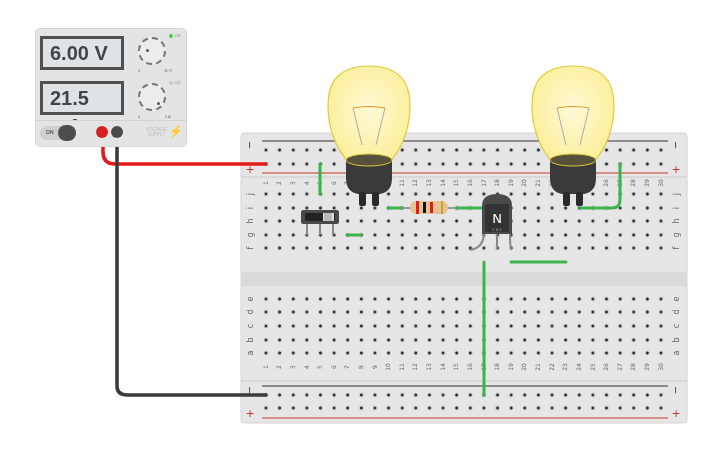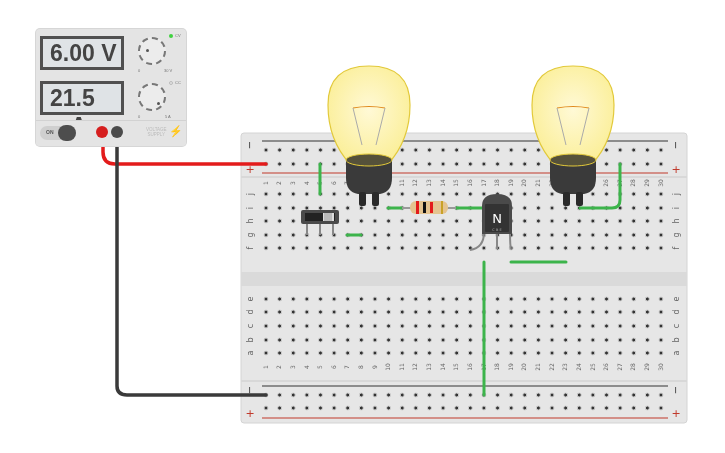--- a/index.html
+++ b/index.html
@@ -1,19 +1,19 @@
 <!DOCTYPE html>
 <html><head>
 <meta charset="utf-8">
 <style>
   html, body { margin:0; padding:0; background:#ffffff; }
   body { width:725px; height:453px; position:relative; overflow:hidden; font-family:"Liberation Sans", sans-serif; }
   #canvas { position:absolute; left:0; top:0; width:725px; height:453px; }
   .psu { position:absolute; left:36px; top:29px; width:150px; height:117px; background:#e4e4e4; border-radius:4px; box-shadow:0 0 0 1px #d6d6d6; }
-  .psu .lcd { position:absolute; left:4px; width:84px; height:34px; background:#dfe3e6; border:3px solid #505050; box-sizing:border-box; font-family:"Liberation Sans", sans-serif; font-weight:bold; font-size:23px; color:#444; line-height:28px; padding-left:7px; }
+  .psu .lcd { position:absolute; left:4px; width:84px; height:34px; background:#dfe3e6; border:3px solid #505050; box-sizing:border-box; font-family:"Liberation Sans", sans-serif; font-weight:bold; font-size:20px; color:#444; line-height:28px; padding-left:7px; }
   .psu .lcd1 { top:7px; }
   .psu .lcd2 { top:52px; }
   .psu .bottom { position:absolute; left:0; right:0; bottom:0; height:25px; border-top:1px solid #d2d2d2; background:#e4e4e4; border-radius:0 0 4px 4px; }
   .psu .onsw { position:absolute; left:4px; top:5px; width:36px; height:14px; background:#cfcfcf; border-radius:7px; }
   .psu .onsw .lbl { position:absolute; left:6px; top:3px; font-size:5px; color:#555; font-weight:bold; }
   .psu .onsw .knob { position:absolute; right:0; top:-1px; width:18px; height:16px; background:#4d4d4d; border-radius:8px; }
   .psu .term { position:absolute; top:5px; width:12px; height:12px; border-radius:6px; }
   .psu .term-pos { left:60px; background:#d61f1f; }
   .psu .term-neg { left:75px; background:#4b4b4b; }
   .psu .vs { position:absolute; left:110px; top:6px; font-size:4.5px; color:#bbb; text-align:center; line-height:5px; }

